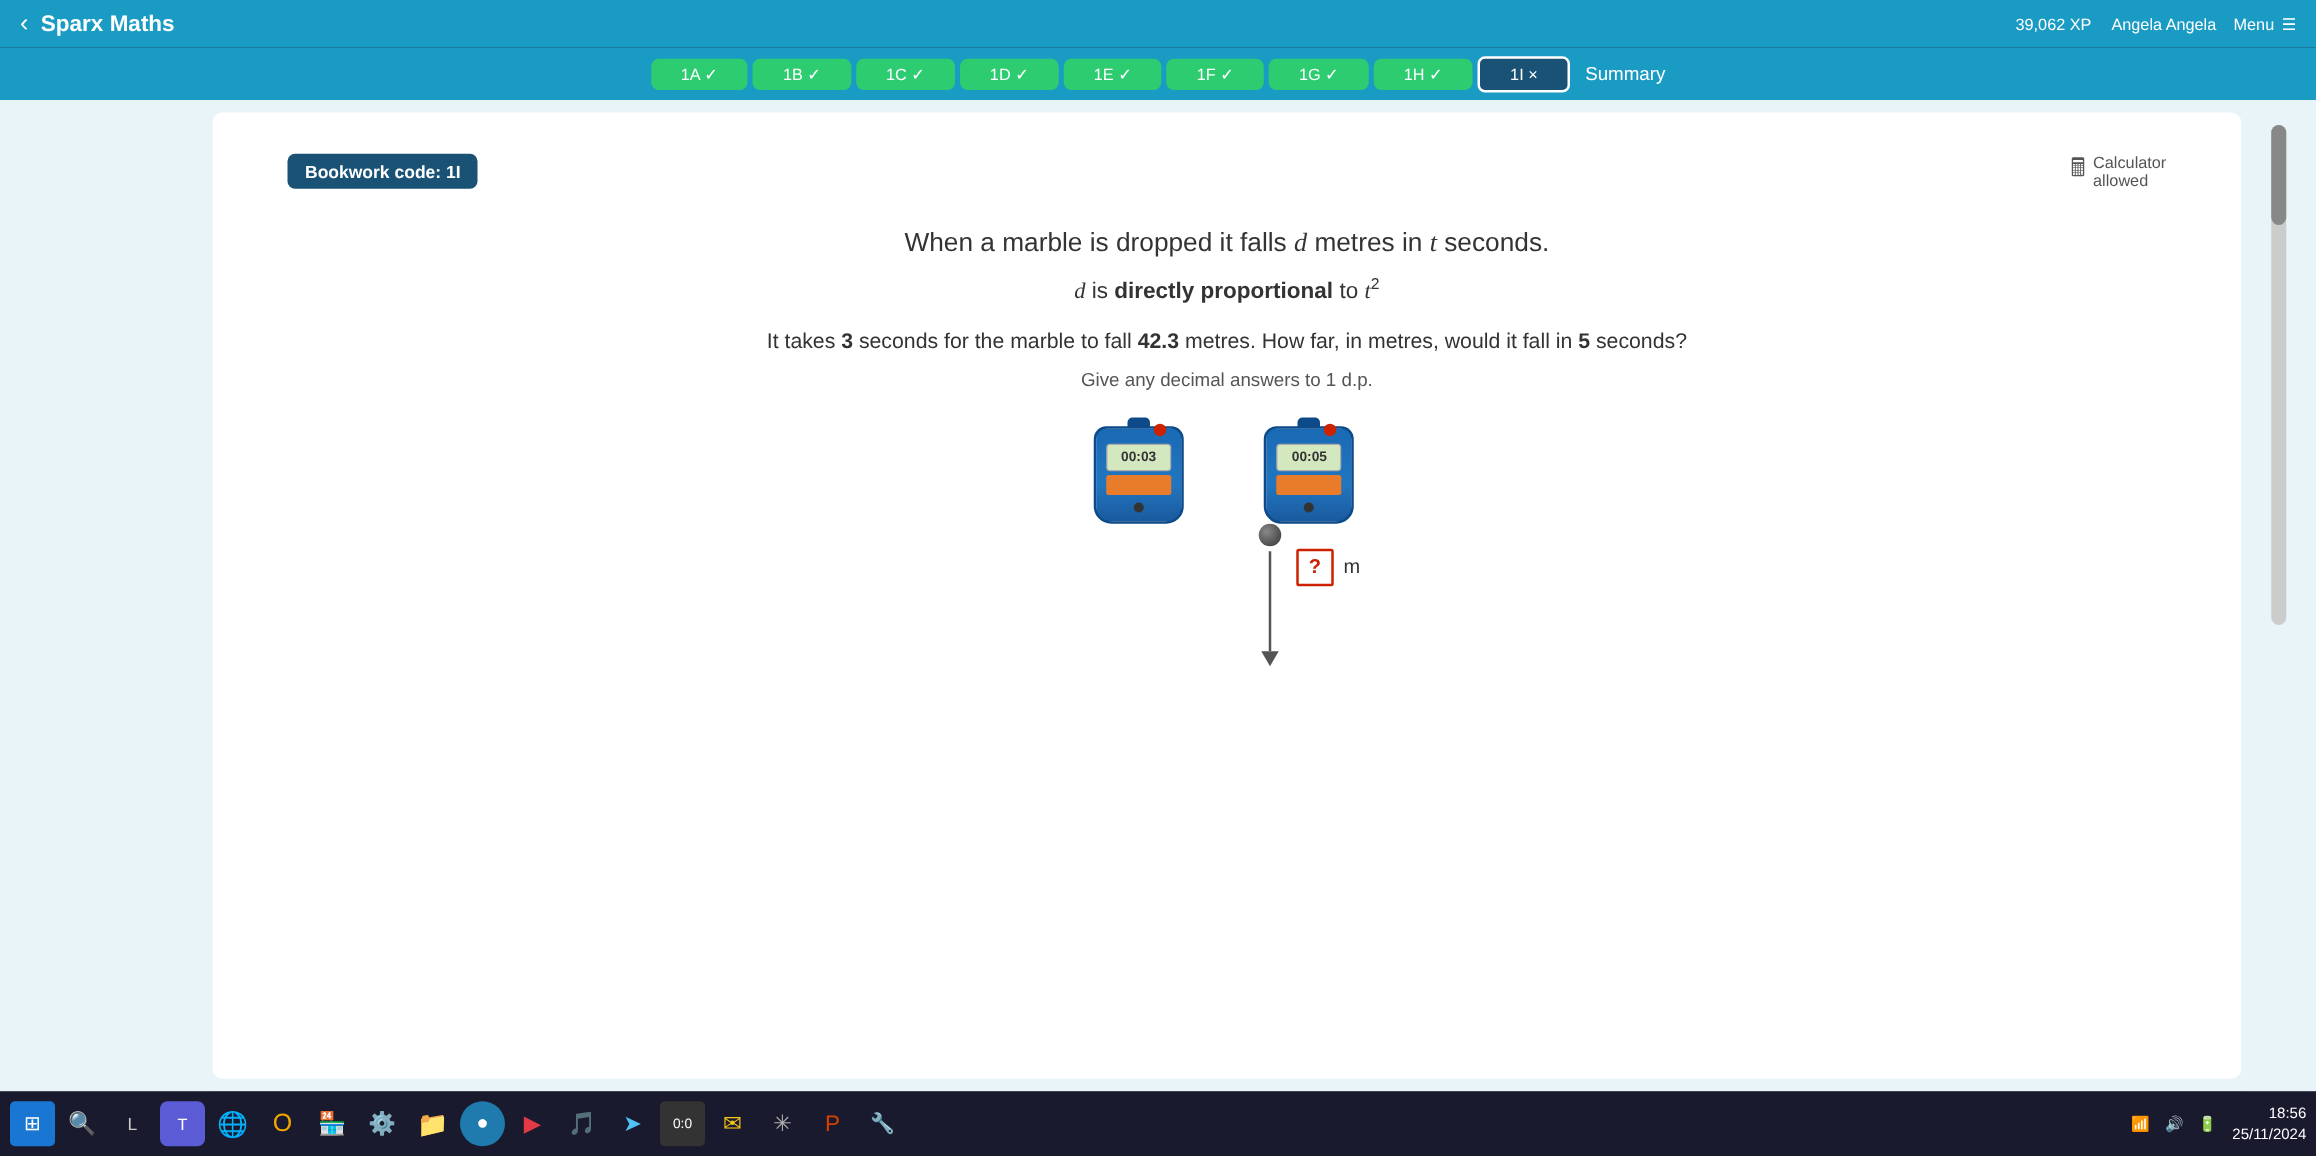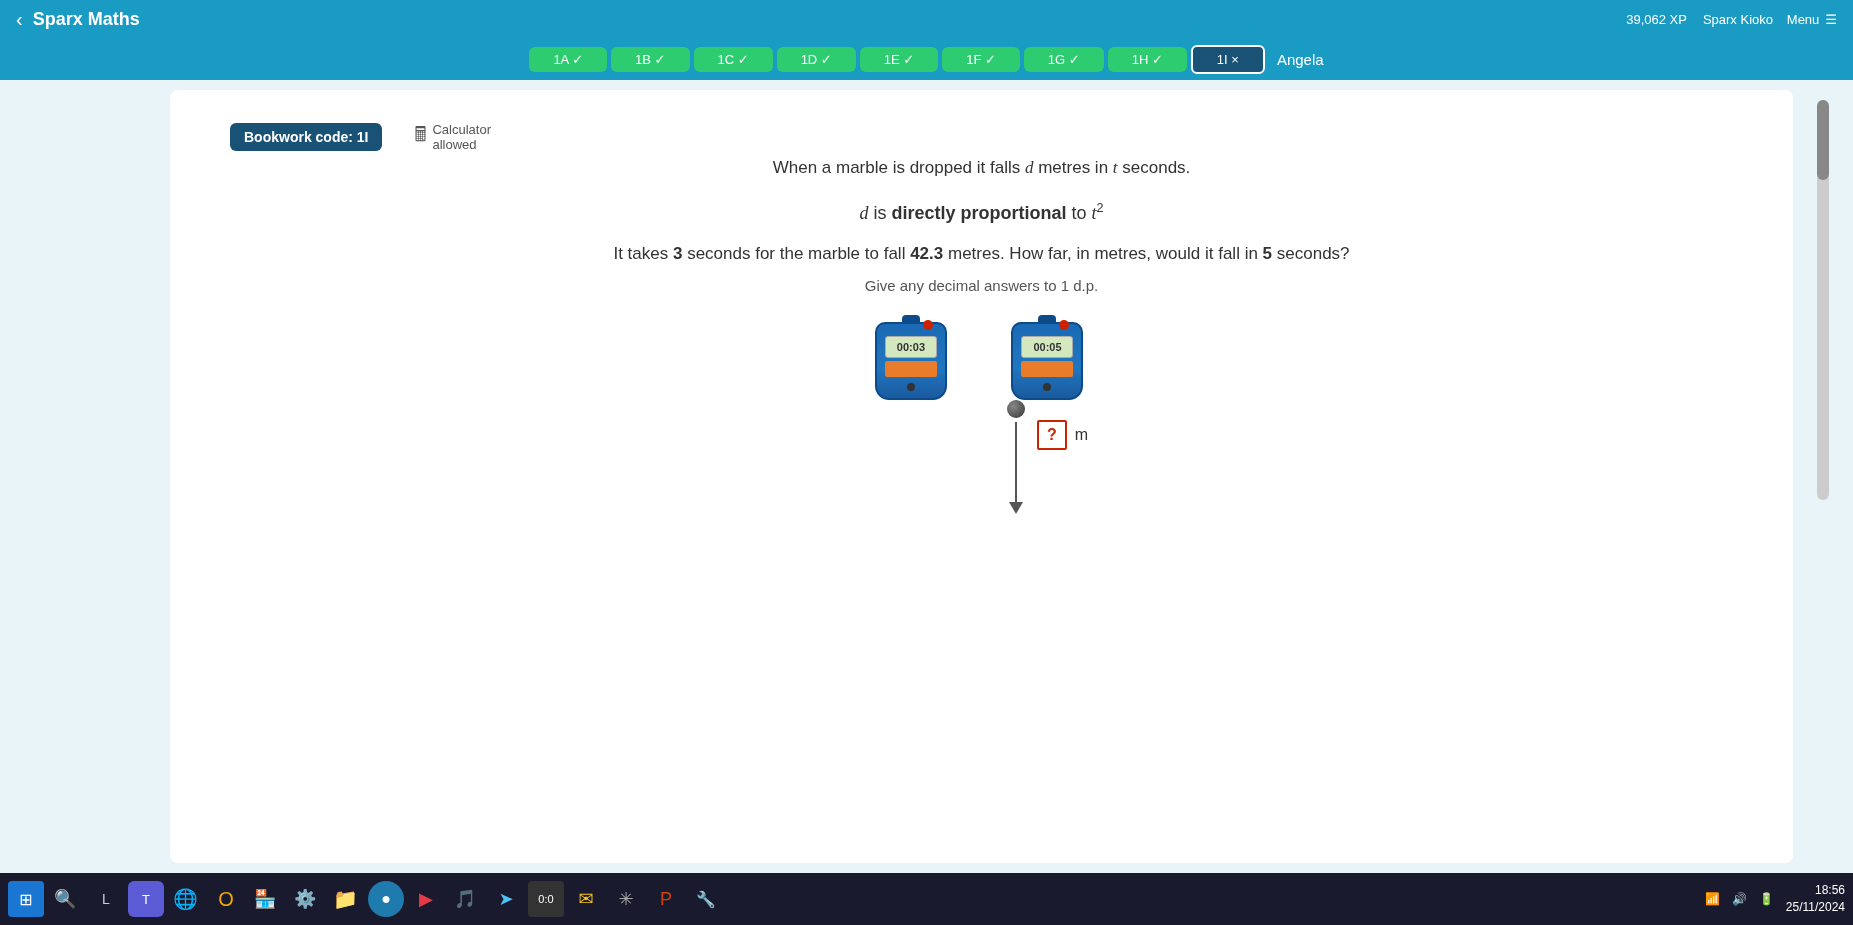--- a/index.html
+++ b/index.html
@@ -140,22 +140,23 @@
       background: #888;
       border-radius: 6px;
       position: absolute;
       top: 0;
     }
 
     
     .bookwork-row {
       display: flex;
       align-items: center;
-      justify-content: flex-start;
+      justify-content: space-between;
       gap: 32px;
+      margin-bottom: 24px;
     }
     .bookwork-badge {
       background: #1a5276;
       color: white;
       border-radius: 6px;
       padding: 6px 14px;
       font-size: 14px;
       font-weight: bold;
     }
     .calculator-info {
@@ -165,23 +166,23 @@
       font-size: 13px;
       color: #555;
     }
     .calc-icon {
       font-size: 20px;
     }
 
     
     .question-text {
       text-align: center;
-      font-size: 17px;
-      color: #333;
-      margin-bottom: 20px;
+      font-size: 21px;
+      color: #333;
+      margin-bottom: 8px;
       line-height: 1.6;
     }
     .math-italic {
       font-style: italic;
       font-family: Georgia, serif;
     }
 
     .proportion-line {
       text-align: center;
       font-size: 18px;
@@ -435,39 +436,39 @@
     }
   </style>
 </head>
 <body>
 
 <div class="top-bar">
   <span class="back-arrow">‹</span>
   <span class="app-title">Sparx Maths</span>
   <div class="top-right-info">
     <span>39,062 XP</span>
-    <span>Sparx Kioko</span>
+    <span>Angela Angela</span>
   </div>
   <div class="menu-btn">
     <span>Menu</span>
     <span>☰</span>
   </div>
 </div>
 
 <div class="nav-tabs">
   <button class="nav-tab">1A ✓</button>
   <button class="nav-tab">1B ✓</button>
   <button class="nav-tab">1C ✓</button>
   <button class="nav-tab">1D ✓</button>
   <button class="nav-tab">1E ✓</button>
   <button class="nav-tab">1F ✓</button>
   <button class="nav-tab">1G ✓</button>
   <button class="nav-tab">1H ✓</button>
   <button class="nav-tab nav-tab-active">1I ×</button>
-  <button class="summary-btn">Angela</button>
+  <button class="summary-btn">Summary</button>
 </div>
 
 <div class="main-area">
 
   <div class="side-left"></div>
 
   <div class="content-panel">
 
     <div class="bookwork-row">
       <div class="bookwork-badge">Bookwork code: 1I</div>

